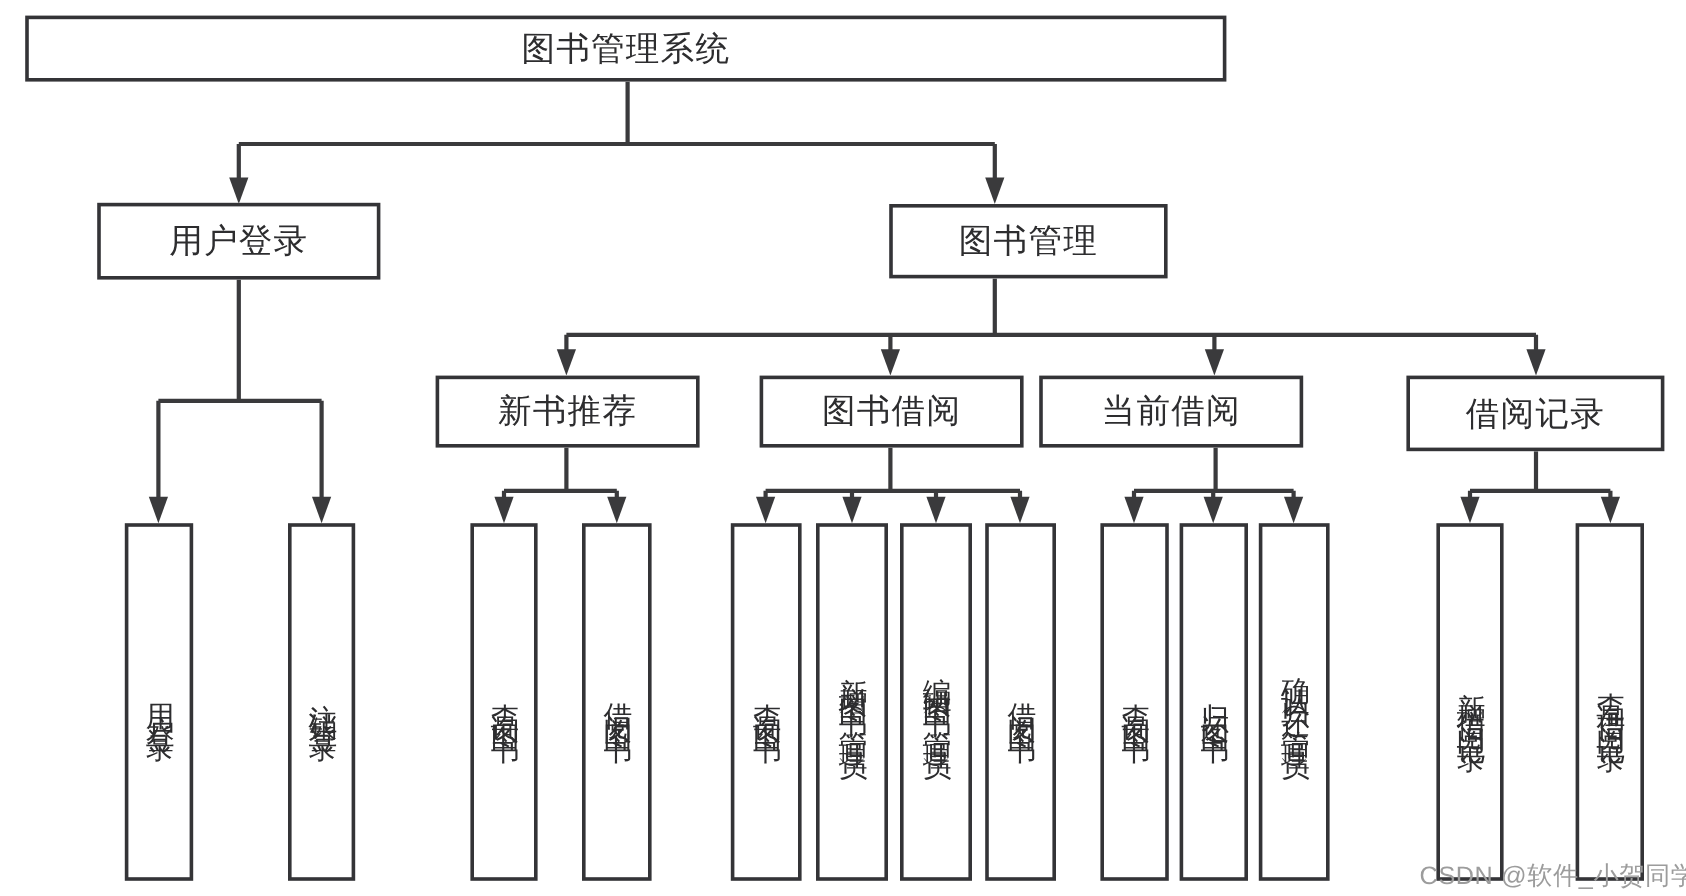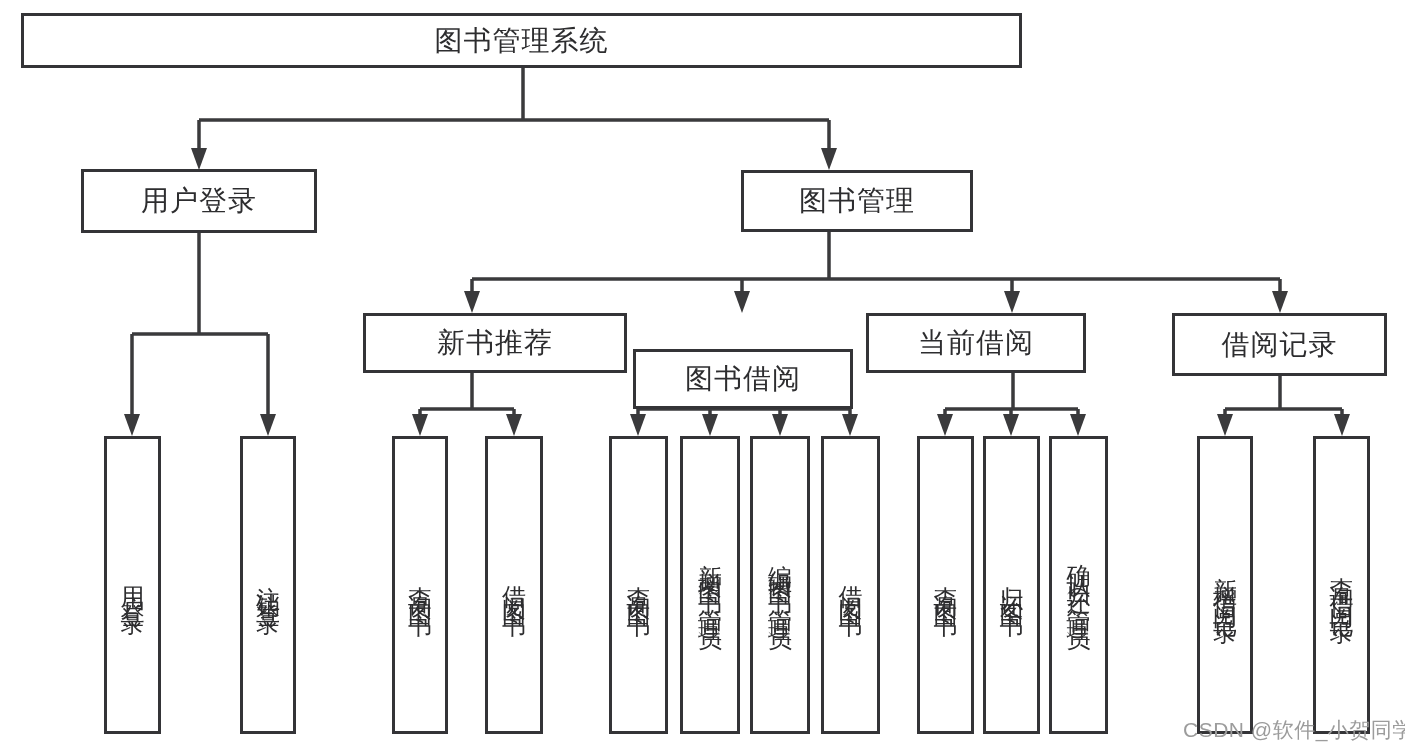--- a/index.html
+++ b/index.html
@@ -98,24 +98,24 @@
     <span class="lbl">图书管理系统</span>
   </div>
 
   <div class="node h" style="left:81px; top:169px; width:236px; height:64px;">
     <span class="lbl">用户登录</span>
   </div>
   <div class="node h" style="left:713px; top:170px; width:232px; height:62px;margin-left:28px;">
     <span class="lbl">图书管理</span>
   </div>
 
-  <div class="node h" style="left:363px; top:313px; width:264px; height:60px;">
+  <div class="node h" style="left:363px; top:313px; width:220px; height:60px;">
     <span class="lbl">新书推荐</span>
   </div>
-  <div class="node h" style="left:633px; top:313px; width:220px; height:60px;margin-top:36px;">
+  <div class="node h" style="left:633px; top:313px; width:220px; height:60px;">
     <span class="lbl">图书借阅</span>
   </div>
   <div class="node h" style="left:866px; top:313px; width:220px; height:60px;">
     <span class="lbl">当前借阅</span>
   </div>
   <div class="node h" style="left:1172px; top:313px; width:215px; height:63px;">
     <span class="lbl">借阅记录</span>
   </div>
 
   <div class="node v" style="left:104px; top:436px; width:57px; height:298px;">

